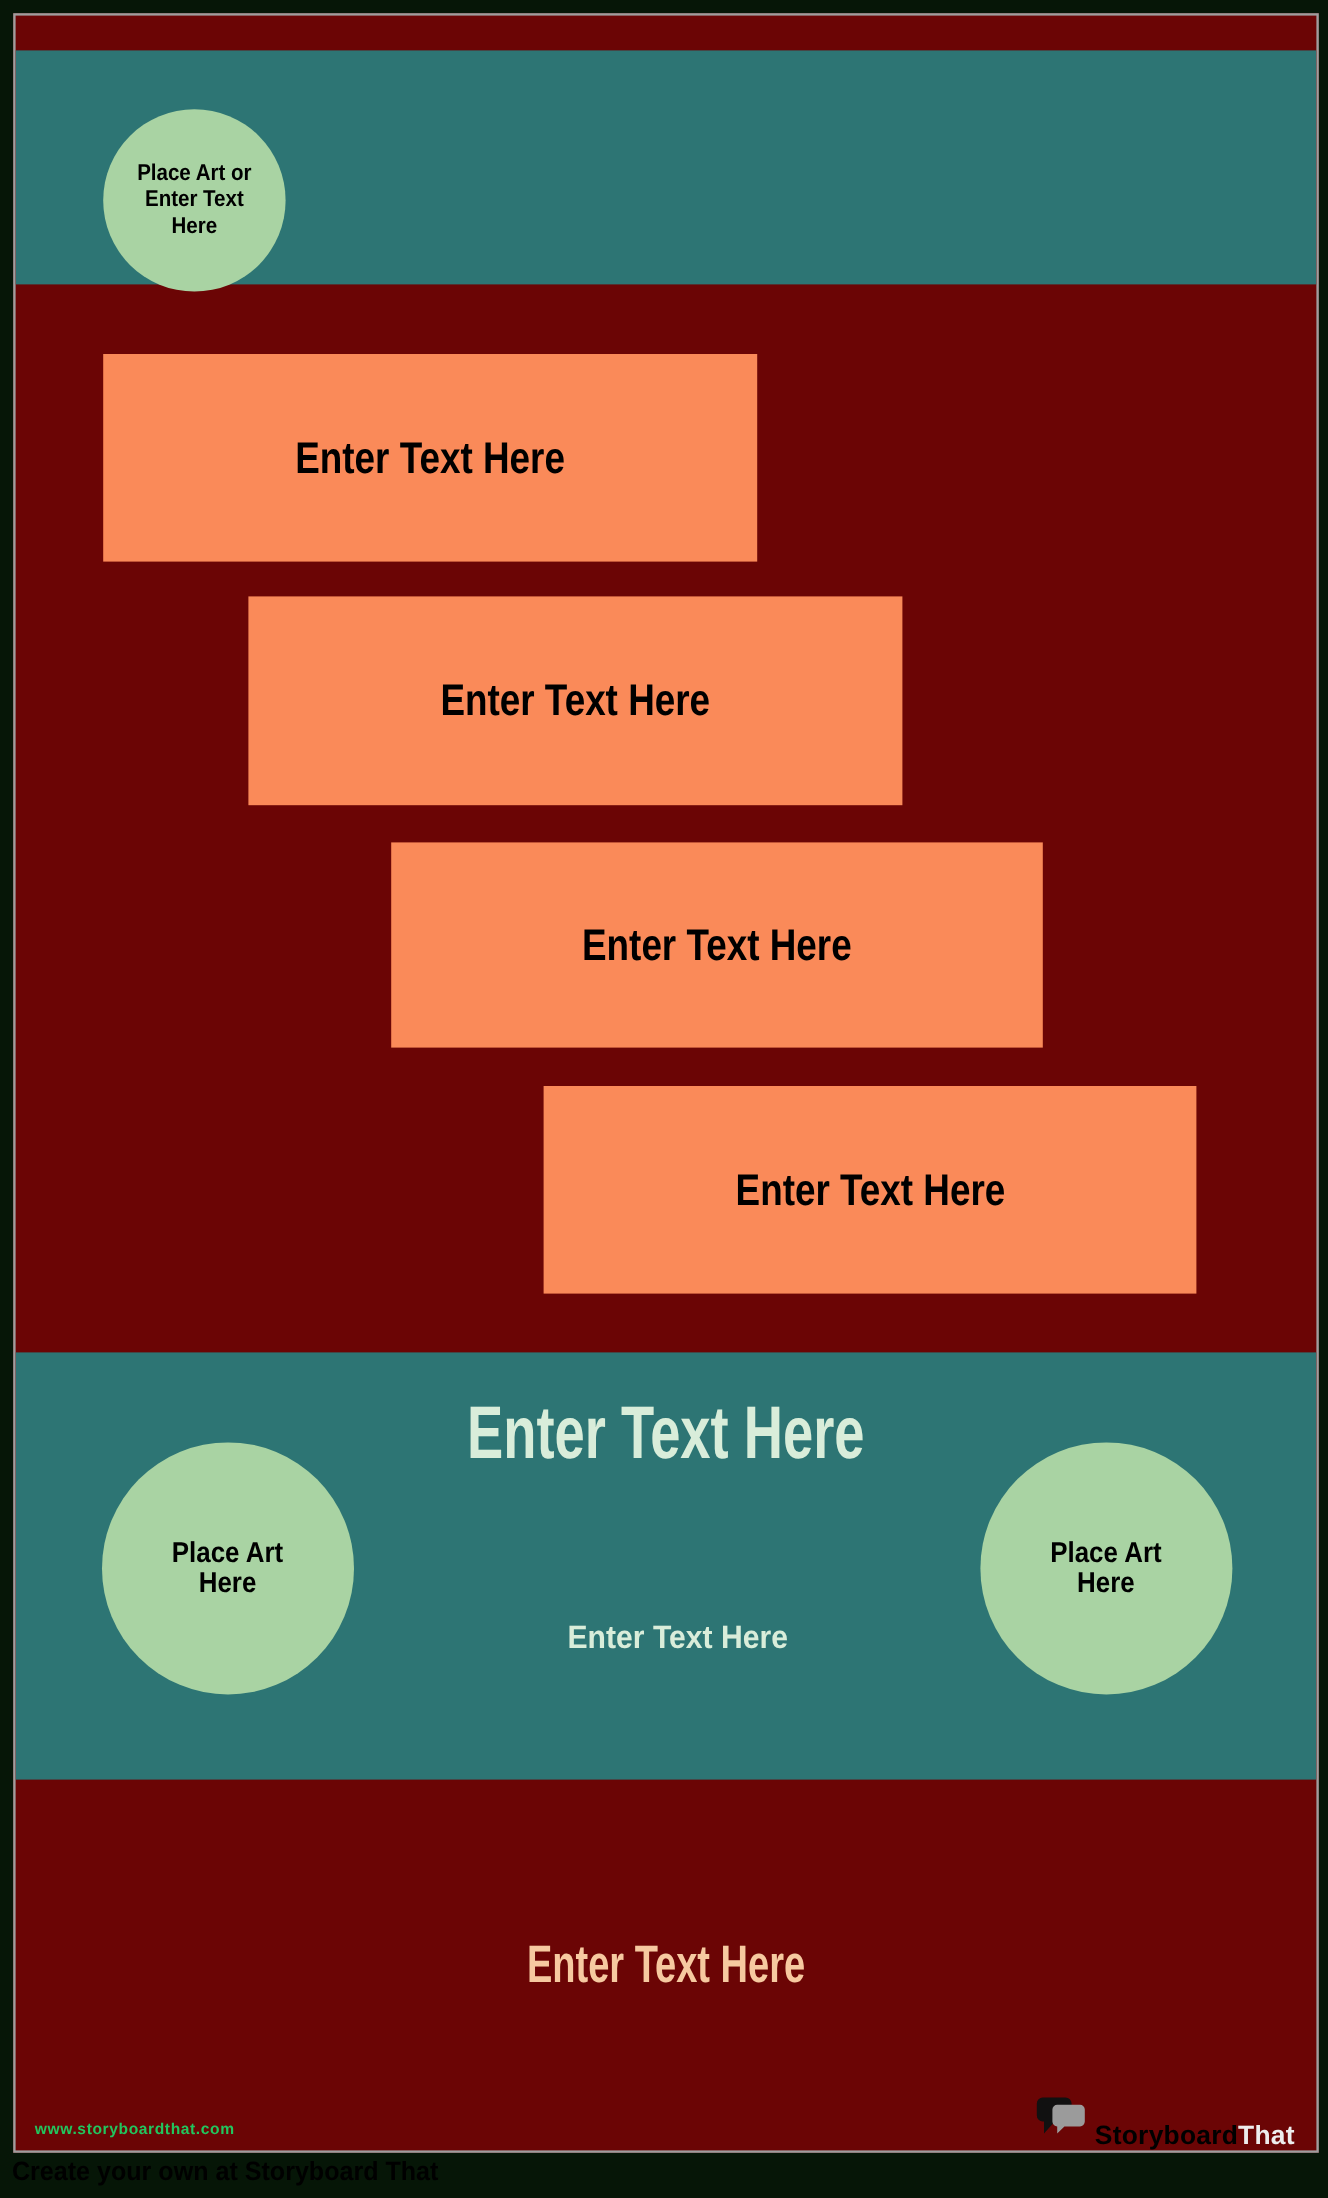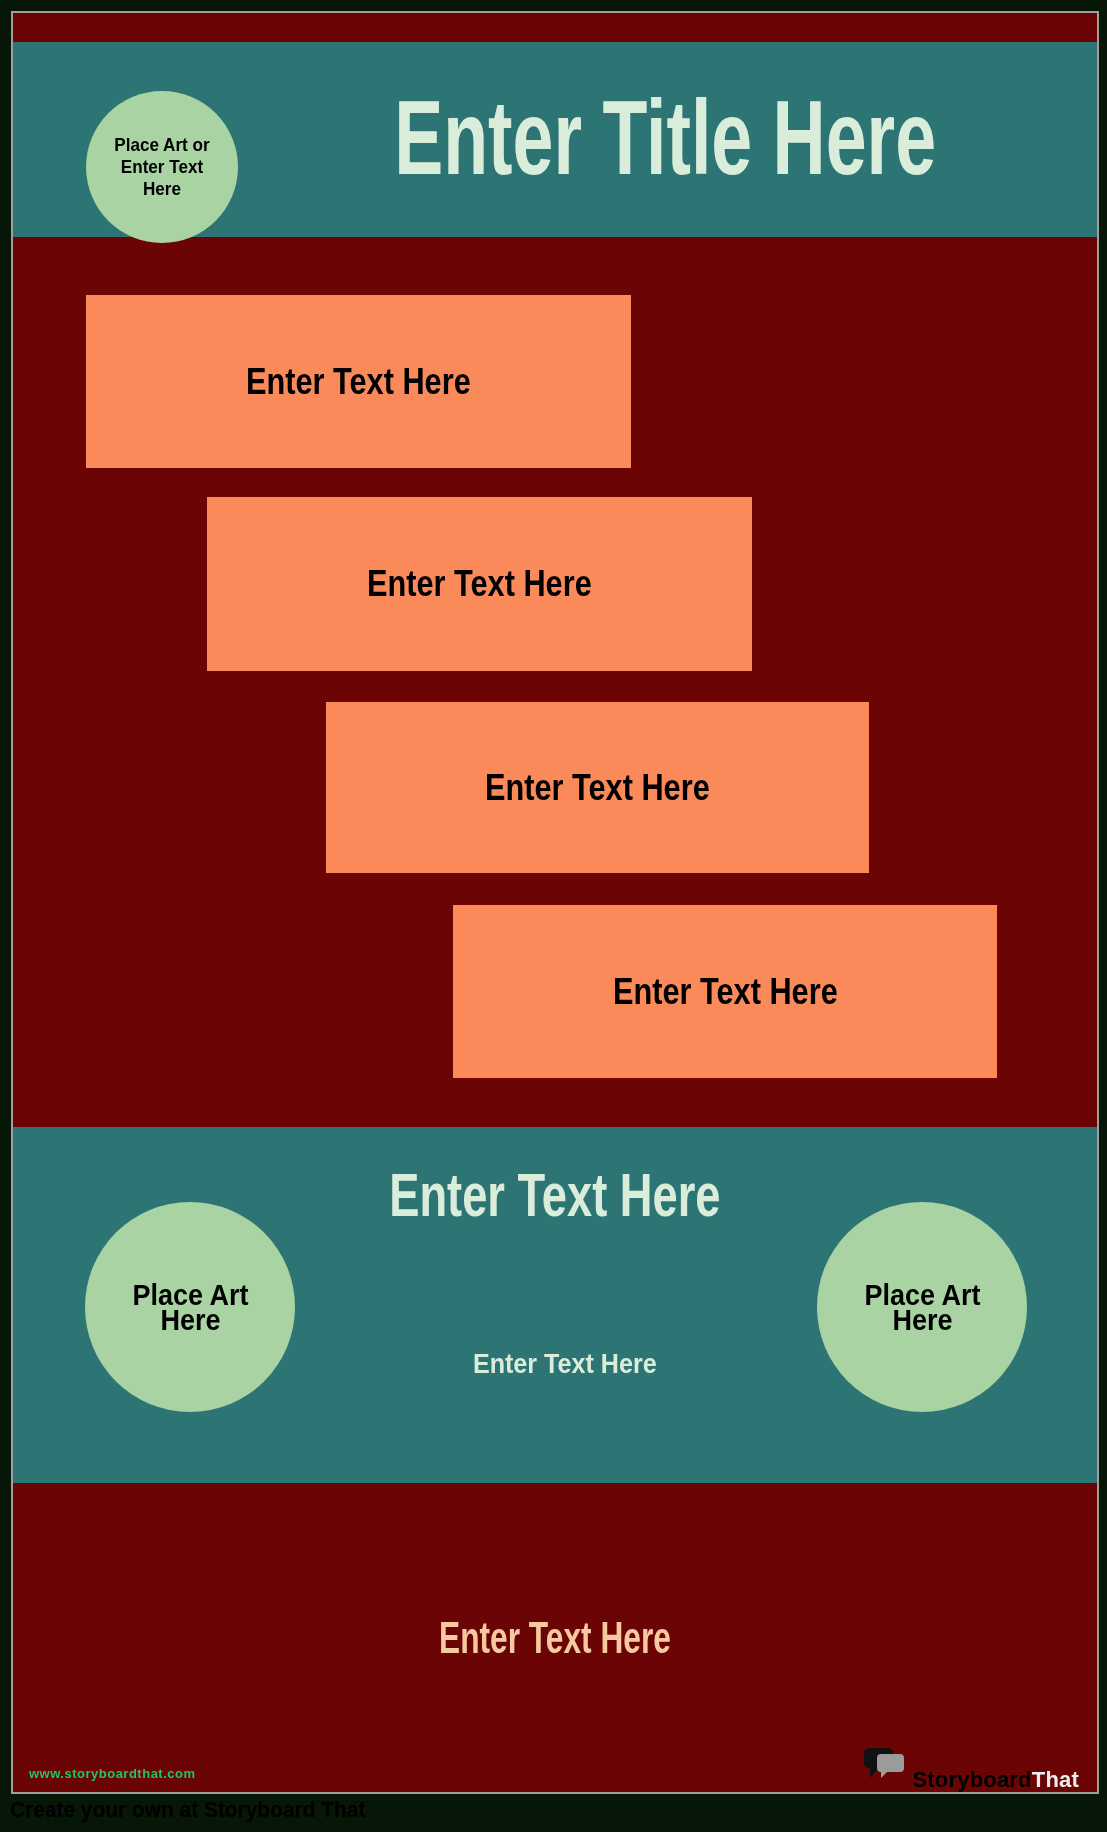--- a/index.html
+++ b/index.html
@@ -18,21 +18,21 @@
   .band-header{top:29px;height:195px;}
   .band-mid{top:1114px;height:356px;}
   .circle{
     position:absolute;border-radius:50%;background:#a9d3a3;
     display:flex;align-items:center;justify-content:center;
     text-align:center;color:#000;
   }
   .circle-header{left:73px;top:49px;width:152px;height:152px;
     font-size:19px;line-height:22px;}
   .circle-mid{width:210px;height:210px;top:75px;
-    font-size:30px;line-height:25px;text-align:center;}
+    font-size:24px;line-height:25px;text-align:center;}
   .circle-mid-left{left:72px;}
   .circle-mid-right{left:804px;}
   .pre{white-space:pre-line;}
   .cond{display:inline-block;transform-origin:center;}
   .title-wrap{
     position:absolute;left:220px;right:0;top:50%;
     transform:translateY(-52%);
     text-align:center;color:#d9edda;font-size:105px;line-height:1;
   }
   .title-wrap .cond{transform:scaleX(0.70);}
@@ -83,23 +83,20 @@
 <body>
 
 <div class="poster">
 
   <div class="band band-header">
     <div class="circle circle-header">
       <span class="cond pre">Place Art or
 Enter Text
 Here</span>
     </div>
-    <div class="title-wrap">
-      <span class="cond">Enter Title Here</span>
-    </div>
   </div>
 
   <div class="step step1">
     <span class="cond">Enter Text Here</span>
   </div>
   <div class="step step2">
     <span class="cond">Enter Text Here</span>
   </div>
   <div class="step step3">
     <span class="cond">Enter Text Here</span>

